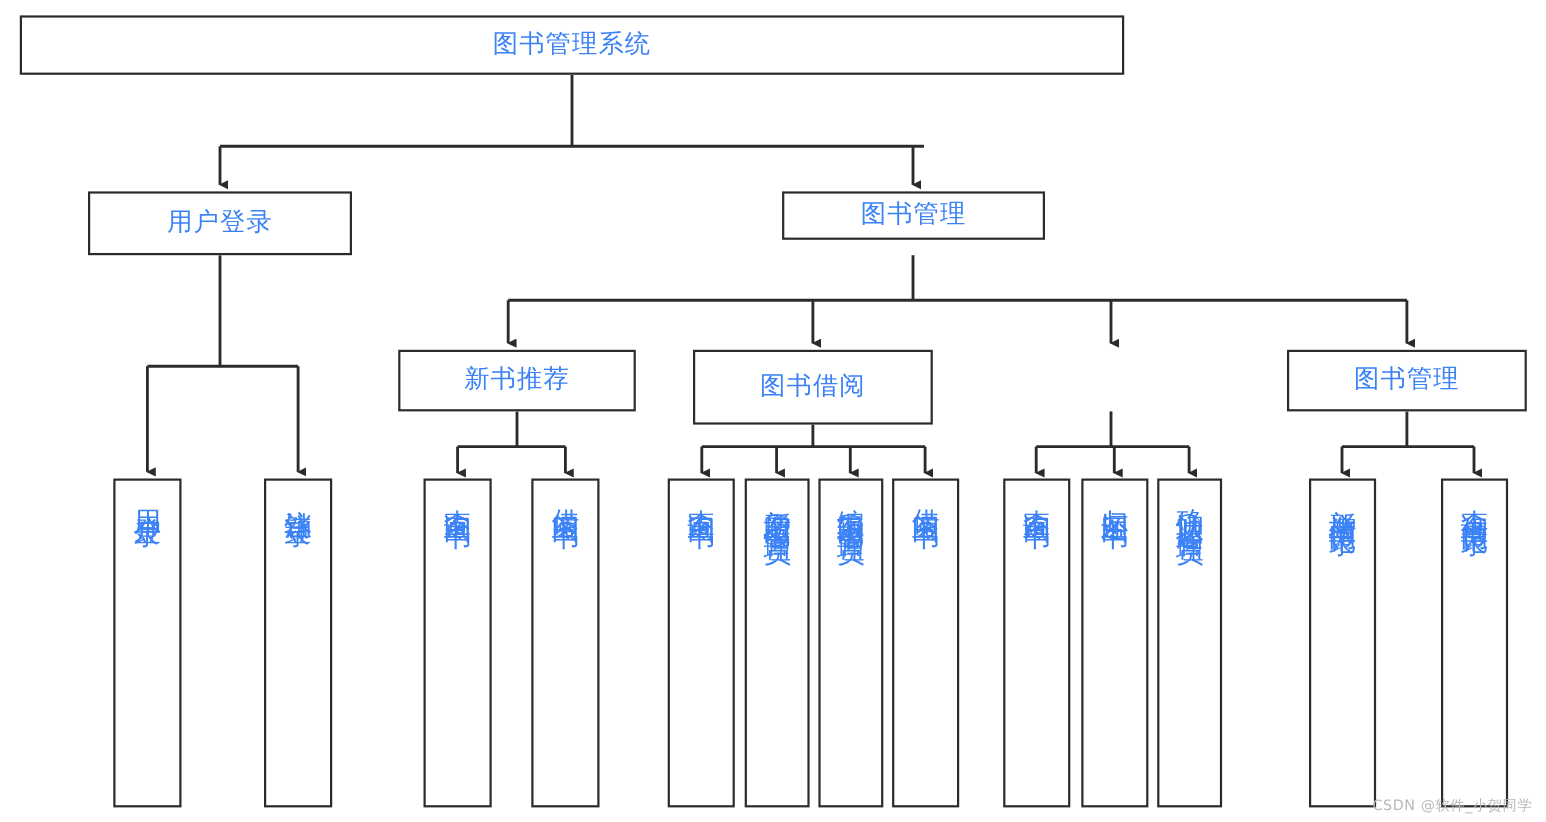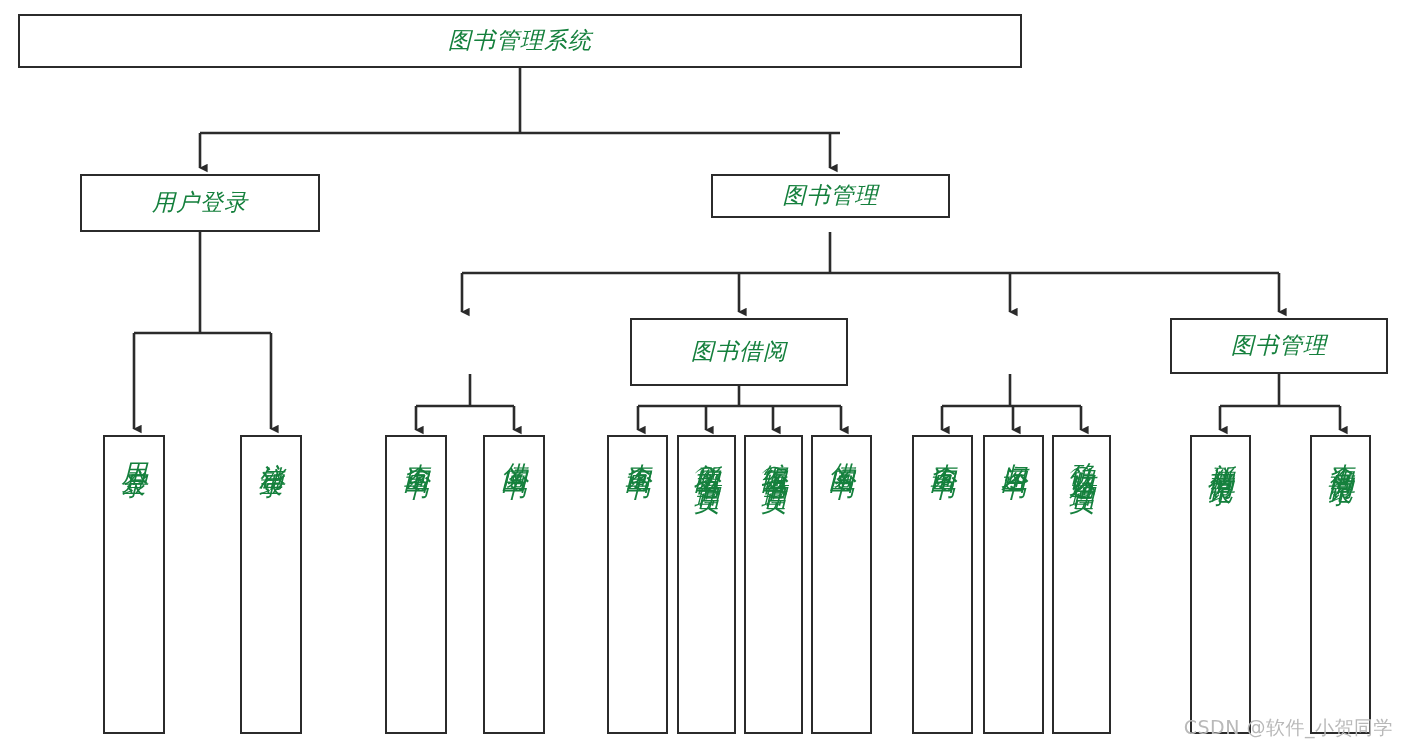--- a/index.html
+++ b/index.html
@@ -24,22 +24,21 @@
     pointer-events: none;
   }
   .node {
     position: absolute;
     box-sizing: border-box;
     border: 2.5px solid #2b2b2b;
     background: #ffffff;
     display: flex;
     align-items: center;
     justify-content: center;
-    color: #15803d;
-    font-style: italic;
+    color: #3b82f6;
   }
   .node .lbl {
     display: block;
     text-align: center;
     line-height: 1.18;
   }
   .horiz .lbl {
     font-size: 23px;
     letter-spacing: 1px;
     white-space: nowrap;
@@ -54,21 +53,21 @@
     text-orientation: upright;
     font-size: 25px;
     letter-spacing: 4px;
     line-height: 1;
     white-space: nowrap;
   }
   .watermark {
     position: absolute;
     right: 12px;
     bottom: 6px;
-    font-size: 19px;
+    font-size: 13px;
     color: #b9b9b9;
     letter-spacing: 0.5px;
     white-space: nowrap;
   }
 </style>
 </head>
 <body>
 
 <div id="canvas">
 
@@ -126,20 +125,23 @@
     <span class="lbl">图书管理系统</span>
   </div>
 
   <div class="node horiz" style="left:80px;top:174px;width:240px;height:58px;">
     <span class="lbl">用户登录</span>
   </div>
   <div class="node horiz" style="left:711px;top:174px;width:239px;height:44px;">
     <span class="lbl">图书管理</span>
   </div>
 
+  <div class="node horiz" style="left:362px;top:318px;width:216px;height:56px;">
+    <span class="lbl">新书推荐</span>
+  </div>
   <div class="node horiz" style="left:630px;top:318px;width:218px;height:68px;">
     <span class="lbl">图书借阅</span>
   </div>
   <div class="node horiz" style="left:1170px;top:318px;width:218px;height:56px;">
     <span class="lbl">图书管理</span>
   </div>
 
   <div class="node vert" style="left:103px;top:435px;width:62px;height:299px;">
     <span class="lbl">用户登录</span>
   </div>

